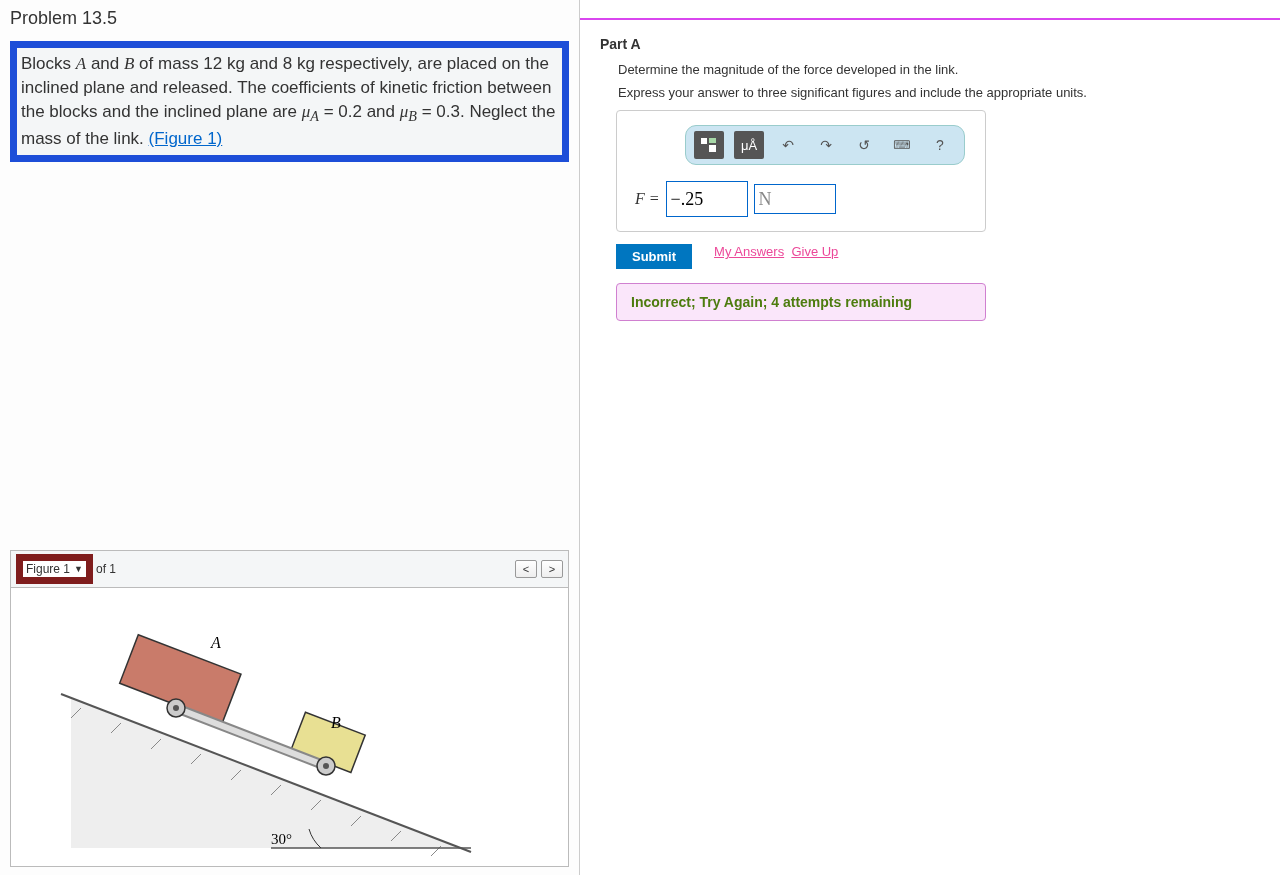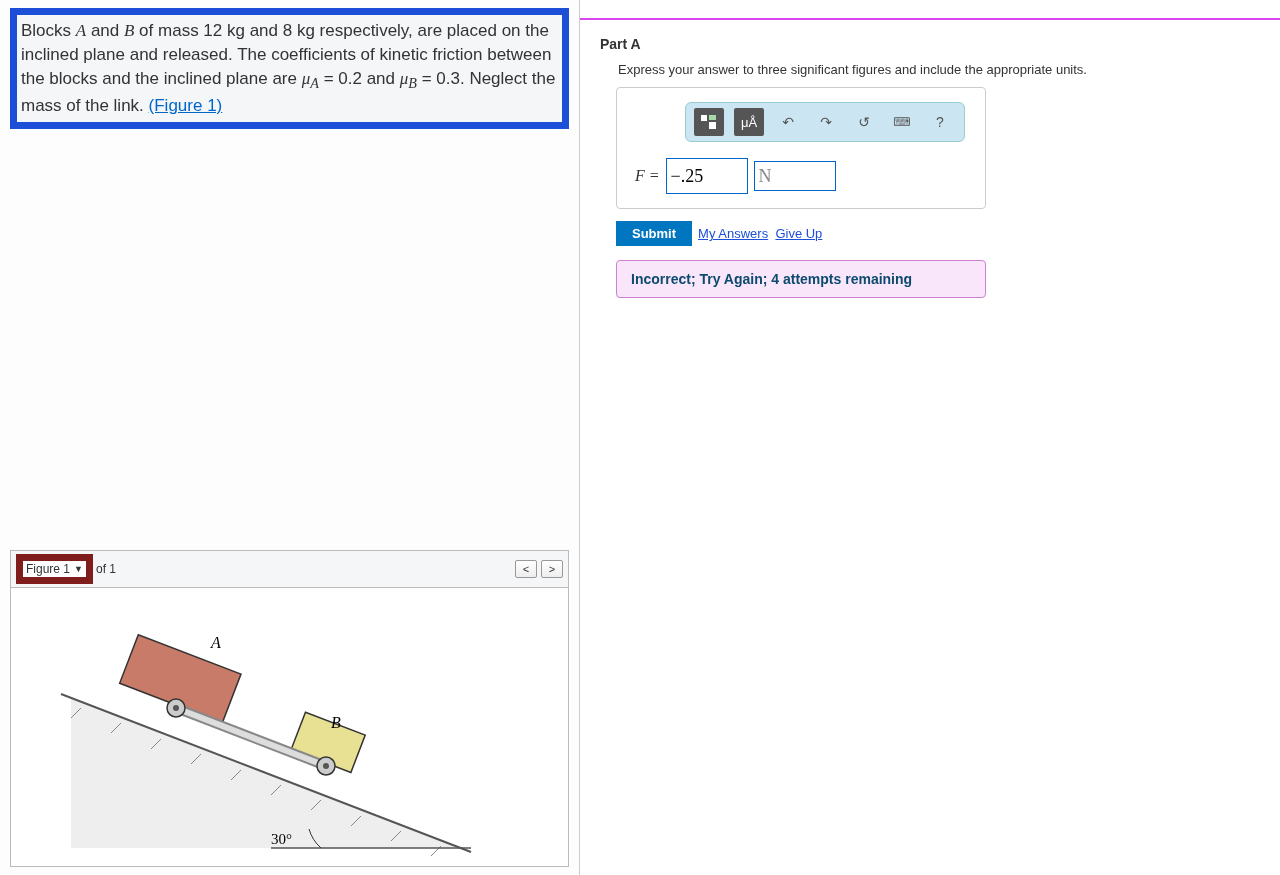--- a/index.html
+++ b/index.html
@@ -15,39 +15,40 @@
 .figure-select{border:7px solid #7f1d1d;background:#fff;font-size:12px;padding:1px 3px;display:flex;align-items:center}
 .figure-select:after{content:"▼";font-size:9px;margin-left:4px}
 .fig-of{font-size:12px;margin-left:3px}
 .fig-nav{margin-left:auto;display:flex;gap:4px}
 .fig-nav-btn{border:1px solid #999;background:linear-gradient(#fff,#eee);width:22px;height:18px;font-size:11px;display:flex;align-items:center;justify-content:center;cursor:pointer;border-radius:2px}
 .figure-body{border:1px solid #bbb;background:#fff;height:280px;position:relative;overflow:hidden}
 .part-title{font-weight:bold;font-size:14px;margin-bottom:10px;margin-top:8px}
 .instruction{font-size:13px;margin-bottom:8px;padding-left:18px}
 .instruction-bold{font-weight:normal;font-size:13px;margin-bottom:10px;padding-left:18px}
 .answer-panel{border:1px solid #ccc;border-radius:4px;padding:14px 18px;margin-left:16px;width:370px;background:#fff}
-.toolbar{background:#cce5f2;border:1px solid #9cc;border-radius:6px;padding:5px 8px;display:flex;align-items:center;gap:10px;margin-bottom:16px;margin-left:50px;width:280px}
+.toolbar{background:#cce5f2;border:1px solid #9cc;border-radius:11px;padding:5px 8px;display:flex;align-items:center;gap:10px;margin-bottom:16px;margin-left:50px;width:280px}
 .tb-btn{width:28px;height:26px;display:flex;align-items:center;justify-content:center;cursor:pointer;border-radius:2px;color:#555;font-size:14px}
 .tb-btn-dark{background:#555;color:#fff;width:30px;height:28px}
 .answer-row{display:flex;align-items:center;gap:6px}
 .var-label{font-style:italic;font-family:'Times New Roman',serif;font-size:16px}
 .answer-input{border:1px solid #0066cc;width:82px;height:36px;font-size:18px;padding:2px 4px;font-family:'Times New Roman',serif}
 .unit-input{border:1px solid #0066cc;width:82px;height:30px;font-size:18px;padding:2px 4px;font-family:'Times New Roman',serif;color:#888}
-.action-row{display:flex;align-items:center;gap:6px;margin-top:12px;margin-left:16px}
+.action-row{display:flex;align-items:flex-start;gap:22px;margin-top:12px;margin-left:16px}
 .submit-btn{background:#0076c0;color:#fff;border:none;padding:5px 16px;font-size:13px;cursor:pointer;font-weight:bold}
-.link-btn{color:#1d4ed8;text-decoration:underline;cursor:pointer;font-size:13px}
-.feedback-box{border:1px solid #d080d0;background:#fae6fa;border-radius:4px;padding:10px 14px;margin-top:14px;margin-left:16px;width:370px;color:#0c4a6e;font-weight:bold;font-size:14px}
+.link-btn{color:#ec4899;text-decoration:underline;cursor:pointer;font-size:13px}
+.feedback-box{border:1px solid #d080d0;background:#fae6fa;border-radius:4px;padding:10px 14px;margin-top:14px;margin-left:16px;width:370px;color:#4d7c0f;font-weight:bold;font-size:14px}
 .serif-i{font-family:'Times New Roman',serif;font-style:italic}
 svg.diagram{position:absolute;top:0;left:0}
 </style>
 </head>
 <body>
 
 <div class="container">
   <div class="left-pane">
+    <div class="problem-title">Problem 13.5</div>
     <div class="problem-box">
       <span>Blocks </span><span class="serif-i">A</span><span> and </span><span class="serif-i">B</span><span> of mass 12  kg and 8  kg respectively, are placed on the inclined plane and released. The coefficients of kinetic friction between the blocks and the inclined plane are </span><span class="serif-i">μ</span><sub class="serif-i">A</sub><span> = 0.2 and </span><span class="serif-i">μ</span><sub class="serif-i">B</sub><span> = 0.3. Neglect the mass of the link. </span><span class="link">(Figure 1)</span>
     </div>
 
     <div class="spacer"></div>
 
     <div class="figure-header">
       <div class="figure-select">
           <span>Figure 1</span>
         </div>
@@ -97,20 +98,21 @@
         <path d="M 310 260 A 40 40 0 0 1 298 241" fill="none" stroke="#333" stroke-width="1"></path>
         <text x="260" y="256" font-family="Times New Roman" font-size="15">30°</text>
         <text x="200" y="60" font-family="Times New Roman" font-style="italic" font-size="16">A</text>
         <text x="320" y="140" font-family="Times New Roman" font-style="italic" font-size="16">B</text>
       </svg>
     </div>
   </div>
 
   <div class="right-pane">
     <div class="part-title">Part A</div>
+    <div class="instruction">Determine the magnitude of the force developed in the link.</div>
     <div class="instruction-bold">Express your answer to three significant figures and include the appropriate units.</div>
 
     <div class="answer-panel">
       <div class="toolbar">
         <div class="tb-btn tb-btn-dark">
           <svg width="18" height="16">
               <rect x="1" y="1" width="6" height="6" fill="#fff"></rect>
               <rect x="9" y="1" width="7" height="5" fill="#a7d8a7"></rect>
               <rect x="9" y="8" width="7" height="7" fill="#fff"></rect>
             </svg>

